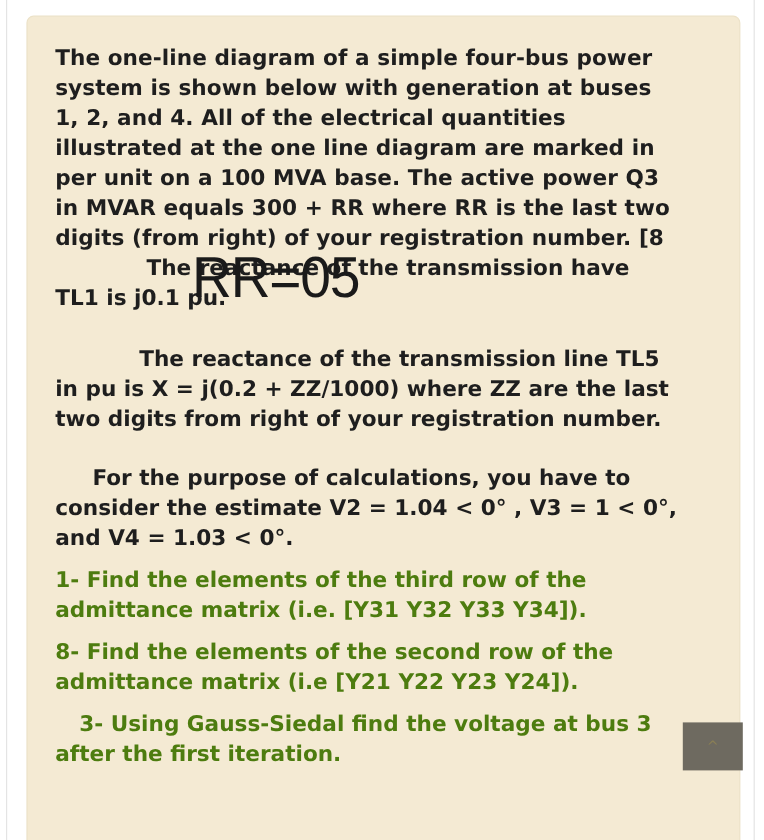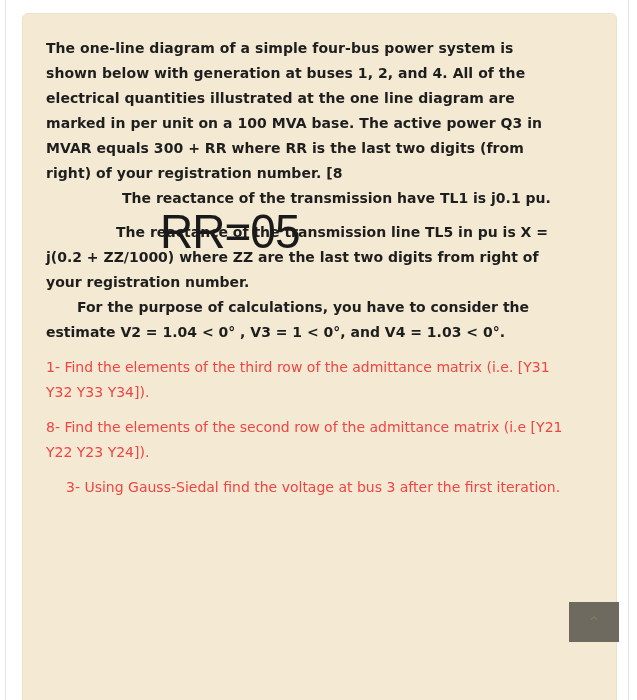--- a/index.html
+++ b/index.html
@@ -17,41 +17,41 @@
   .card {
     position: absolute; left: 22px; top: 13px; width: 595px; height: 700px;
     background: #f4ead3;
     border-radius: 6px 6px 0 0;
     border: 1px solid #ece2c8;
     box-sizing: border-box;
   }
   .content {
     position: absolute; left: 46px; top: 36px; width: 520px;
     color: #1e1e1e;
-    font-size: 14px;
+    font-size: 18px;
     line-height: 25px;
   }
   .bold { font-weight: bold; }
   p { margin: 0; }
   .para1 { letter-spacing: 0.05px; }
   .rr-overlay {
     position: absolute; left: 160px; top: 208px;
     font-family: "Liberation Sans", sans-serif;
     font-size: 46px; line-height: 46px; color: #1a1a1a;
     letter-spacing: -1px;
     transform: scaleY(1.05);
   }
   .indent1 { text-indent: 76px; }
   .indent2 { text-indent: 70px; }
   .indent3 { text-indent: 31px; }
   .indent4 { text-indent: 20px; }
-  .gap-a { margin-top: 9px; }
-  .gap-b { }
+  .gap-a { margin-top: 26px; }
+  .gap-b { margin-top: 24px; }
   .gap-c { margin-top: 10px; }
-  .normal { font-weight: normal; color: #ef4444; }
+  .normal { font-weight: bold; color: #4d7c0f; }
   .scroll-top {
     position: absolute; left: 569px; top: 602px; width: 50px; height: 40px;
     background: #6e6a60;
     display: flex; align-items: center; justify-content: center;
     cursor: pointer;
   }
   .scroll-top span {
     color: #8a7f55; font-size: 12px; line-height: 12px;
   }
 </style>

